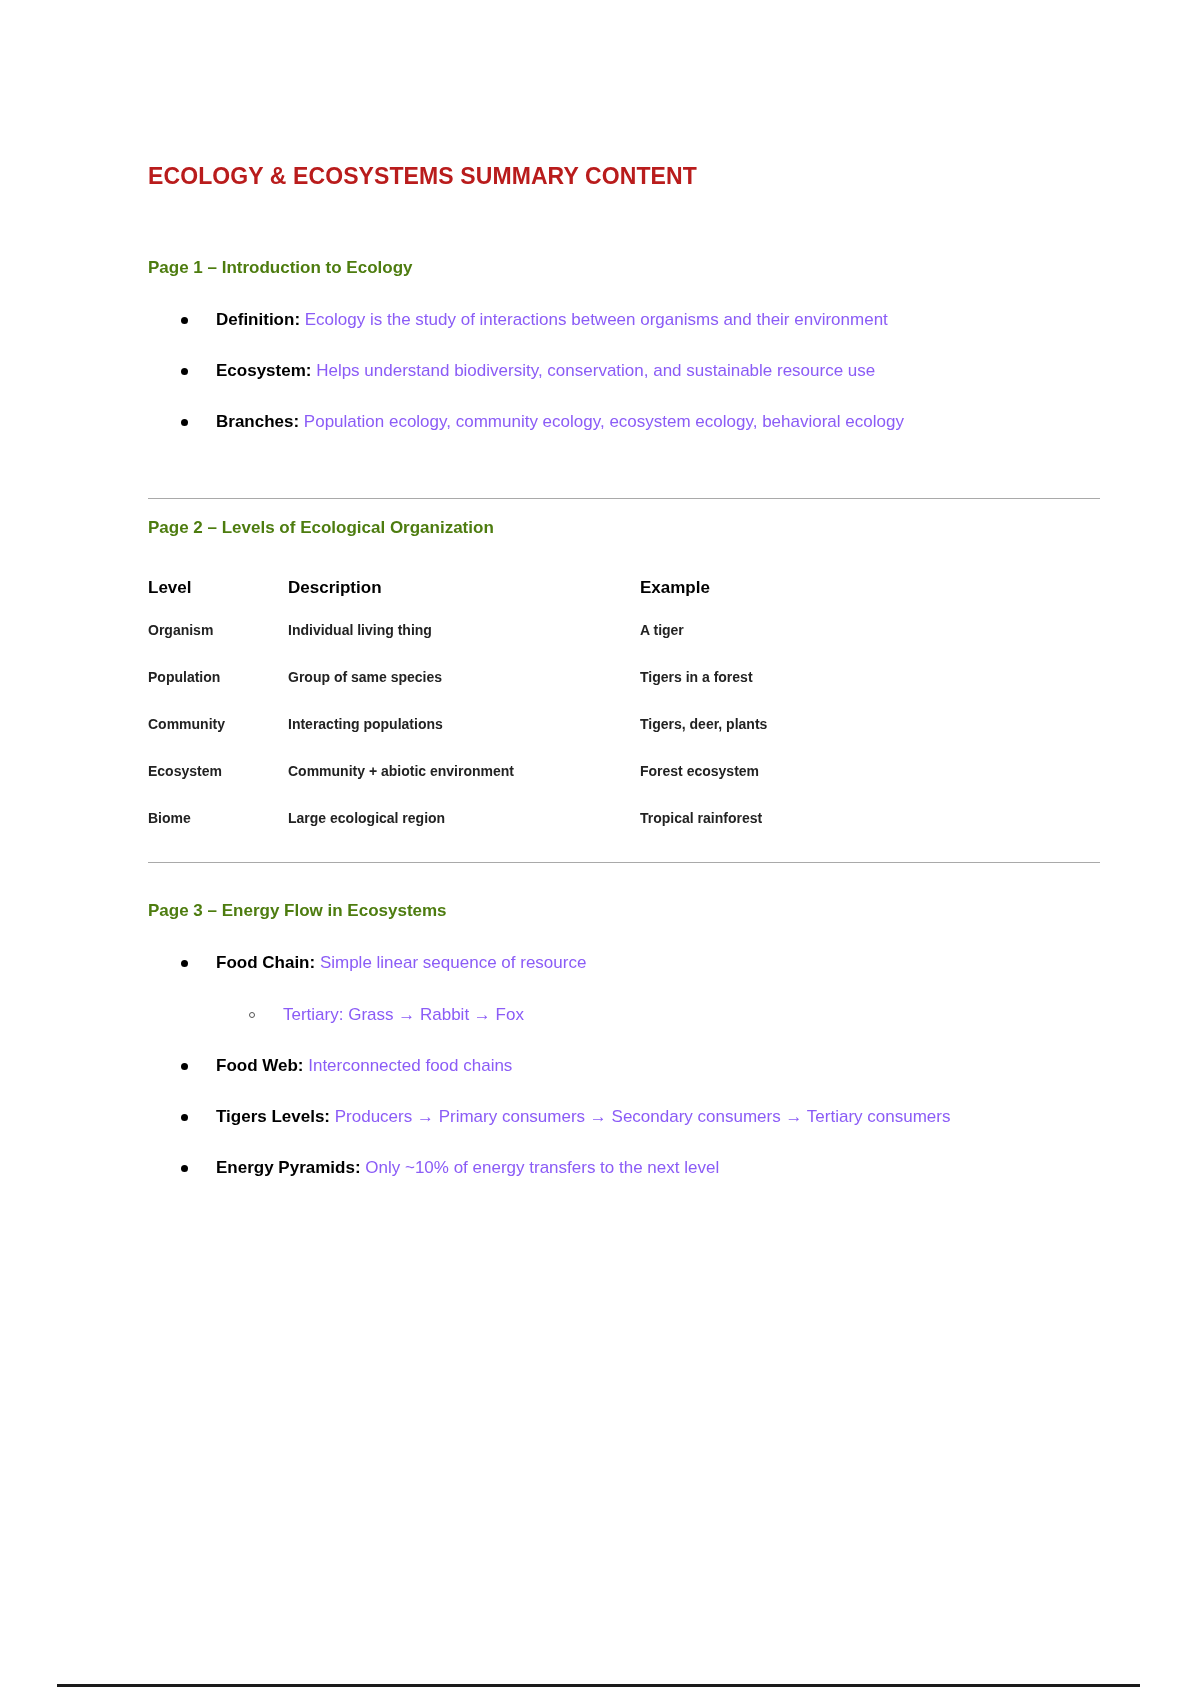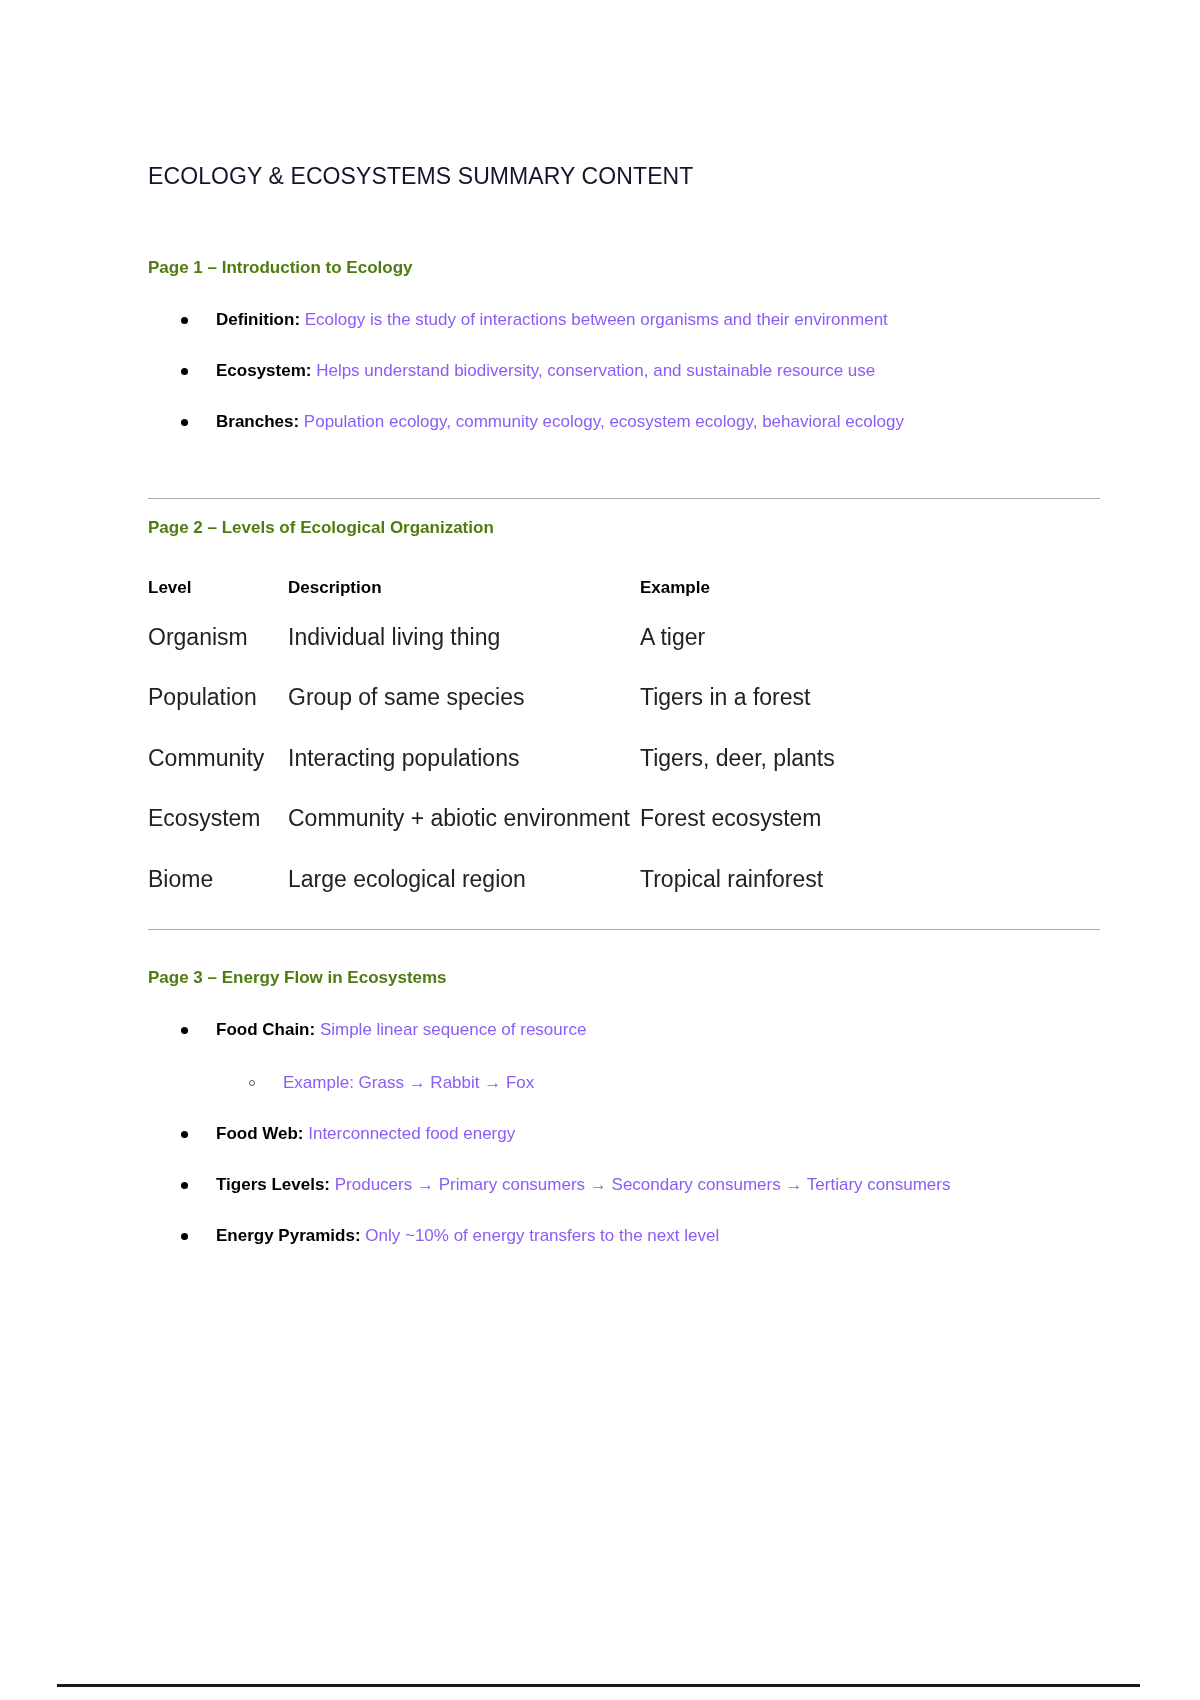--- a/index.html
+++ b/index.html
@@ -29,23 +29,23 @@
   .content {
     position: absolute;
     left: 148px;
     top: 0;
     width: 952px;
   }
 
   
   .doc-title {
     font-size: 23px;
-    font-weight: normal;
+    font-weight: bold;
     letter-spacing: 0.1px;
-    color: #0f172a;
+    color: #b91c1c;
     margin: 0;
     padding-top: 162px;
     line-height: 1.25;
   }
 
   
   .section-heading {
     font-size: 17px;
     font-weight: bold;
     color: #4d7c0f;
@@ -125,22 +125,22 @@
   table.levels th {
     font-size: 17px;
     font-weight: bold;
     text-align: left;
     color: #000;
     padding: 0 0 22px 0;
     vertical-align: top;
     margin-left: 20px;
   }
   table.levels td {
-    font-size: 23px;
-    font-weight: normal;
+    font-size: 14px;
+    font-weight: bold;
     color: #222;
     padding: 0 0 26px 0;
     vertical-align: top;
     line-height: 1.5;
     margin-left: 36px;
   }
   table.levels tr:last-child td { padding-bottom: 0; }
 
   .col-level   { width: 140px; }
   .col-desc    { width: 352px; }
@@ -239,25 +239,25 @@
 
     <div class="section-heading" id="sec3-heading">Page 3 – Energy Flow in Ecosystems</div>
 
     <ul class="bullets">
       <li class="bullet-row">
         <span class="bullet-dot"></span>
         <span class="lead">Food Chain:</span><span class="body-text"> Simple linear sequence of resource</span>
       </li>
       <li class="bullet-row sub-row">
         <span class="bullet-dot hollow"></span>
-        <span class="body-text">Example: Grass → Rabbit → Fox</span>
-      </li>
-      <li class="bullet-row">
-        <span class="bullet-dot"></span>
-        <span class="lead">Food Web:</span><span class="body-text"> Interconnected food energy</span>
+        <span class="body-text">Tertiary: Grass → Rabbit → Fox</span>
+      </li>
+      <li class="bullet-row">
+        <span class="bullet-dot"></span>
+        <span class="lead">Food Web:</span><span class="body-text"> Interconnected food chains</span>
       </li>
       <li class="bullet-row">
         <span class="bullet-dot"></span>
         <span class="lead">Tigers Levels:</span><span class="body-text"> Producers → Primary consumers → Secondary consumers → Tertiary consumers</span>
       </li>
       <li class="bullet-row">
         <span class="bullet-dot"></span>
         <span class="lead">Energy Pyramids:</span><span class="body-text"> Only ~10% of energy transfers to the next level</span>
       </li>
     </ul>

